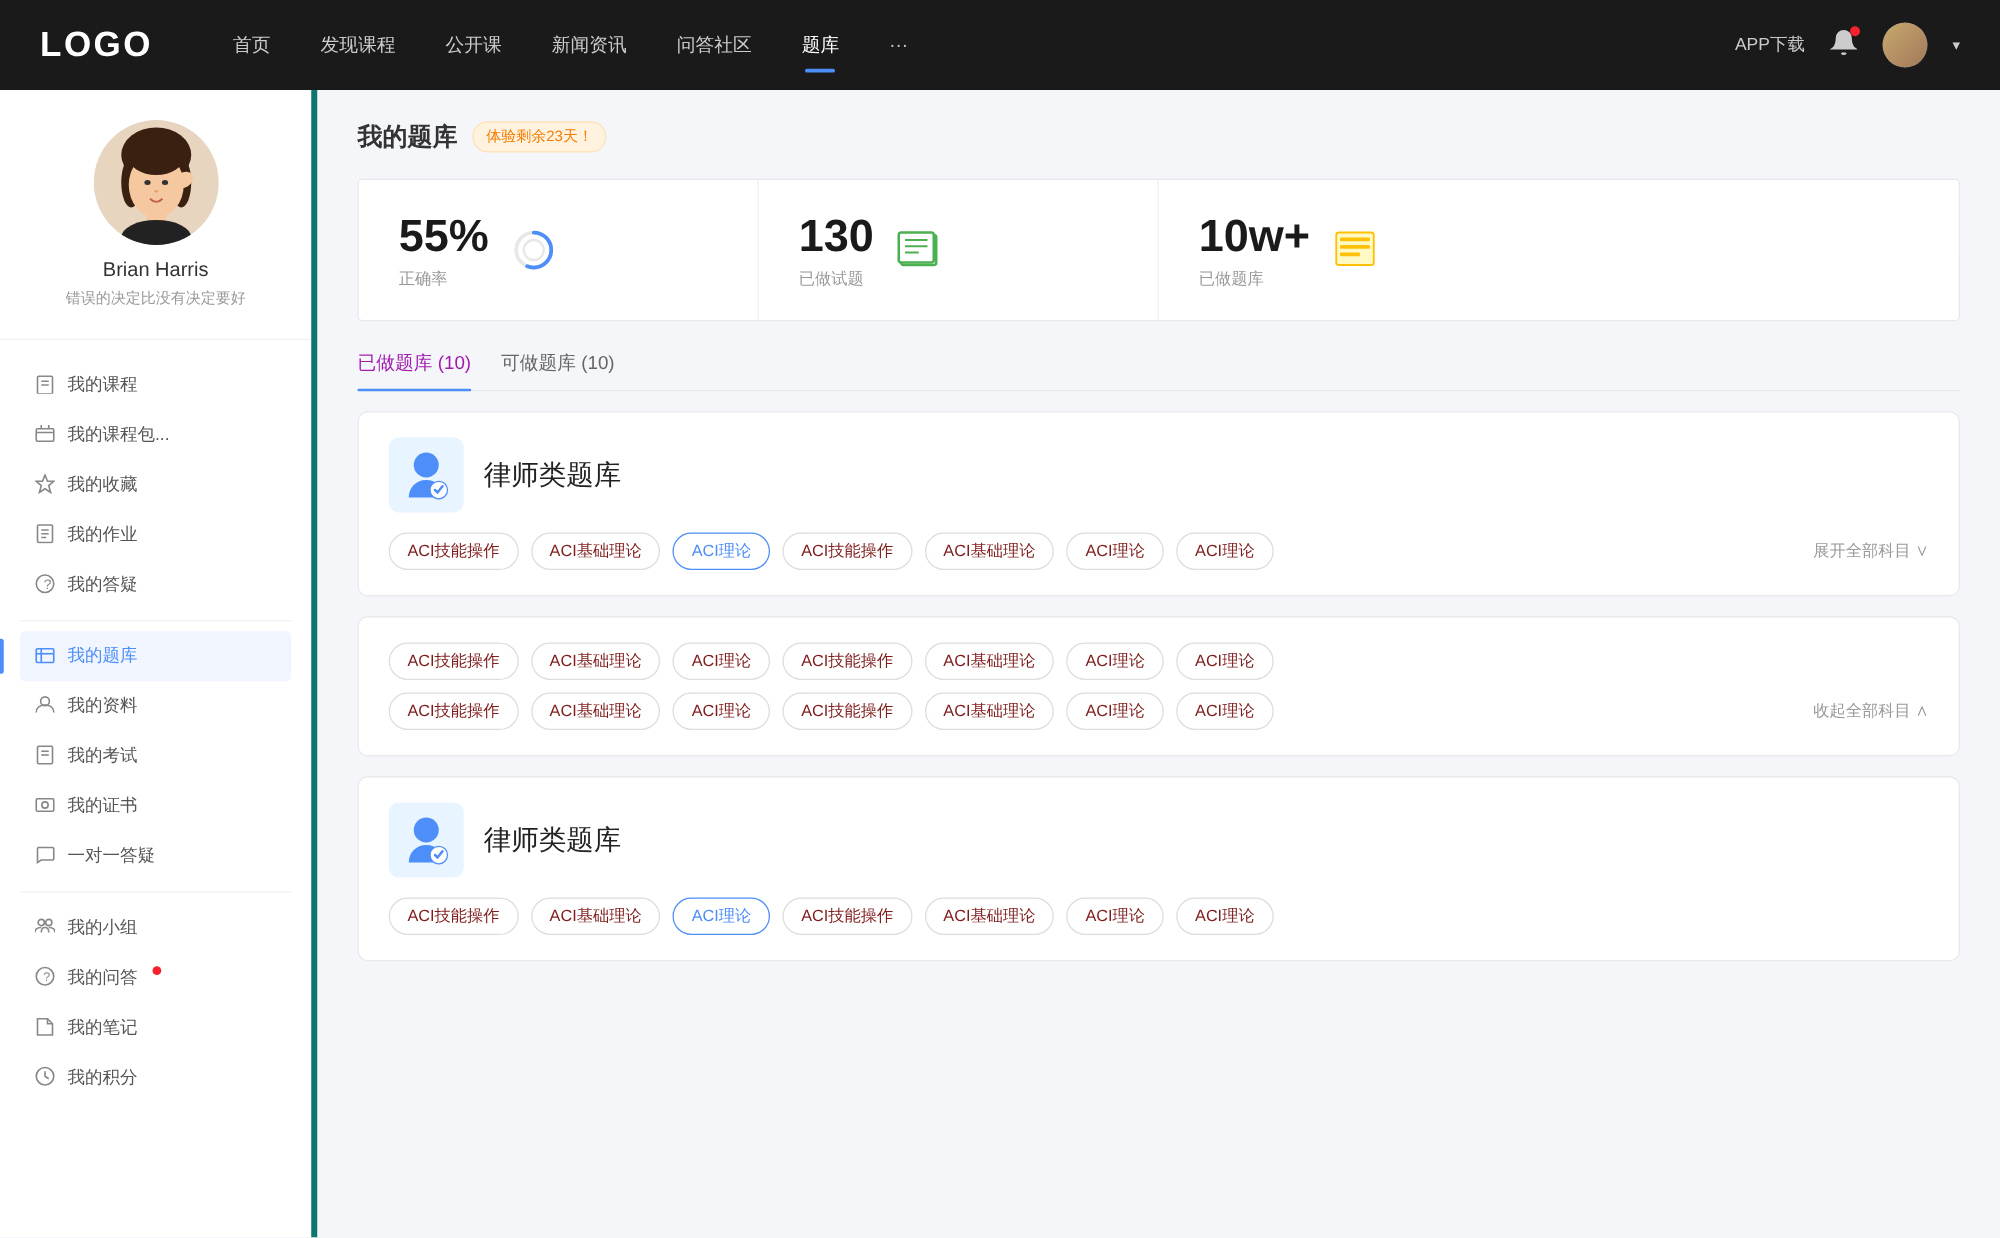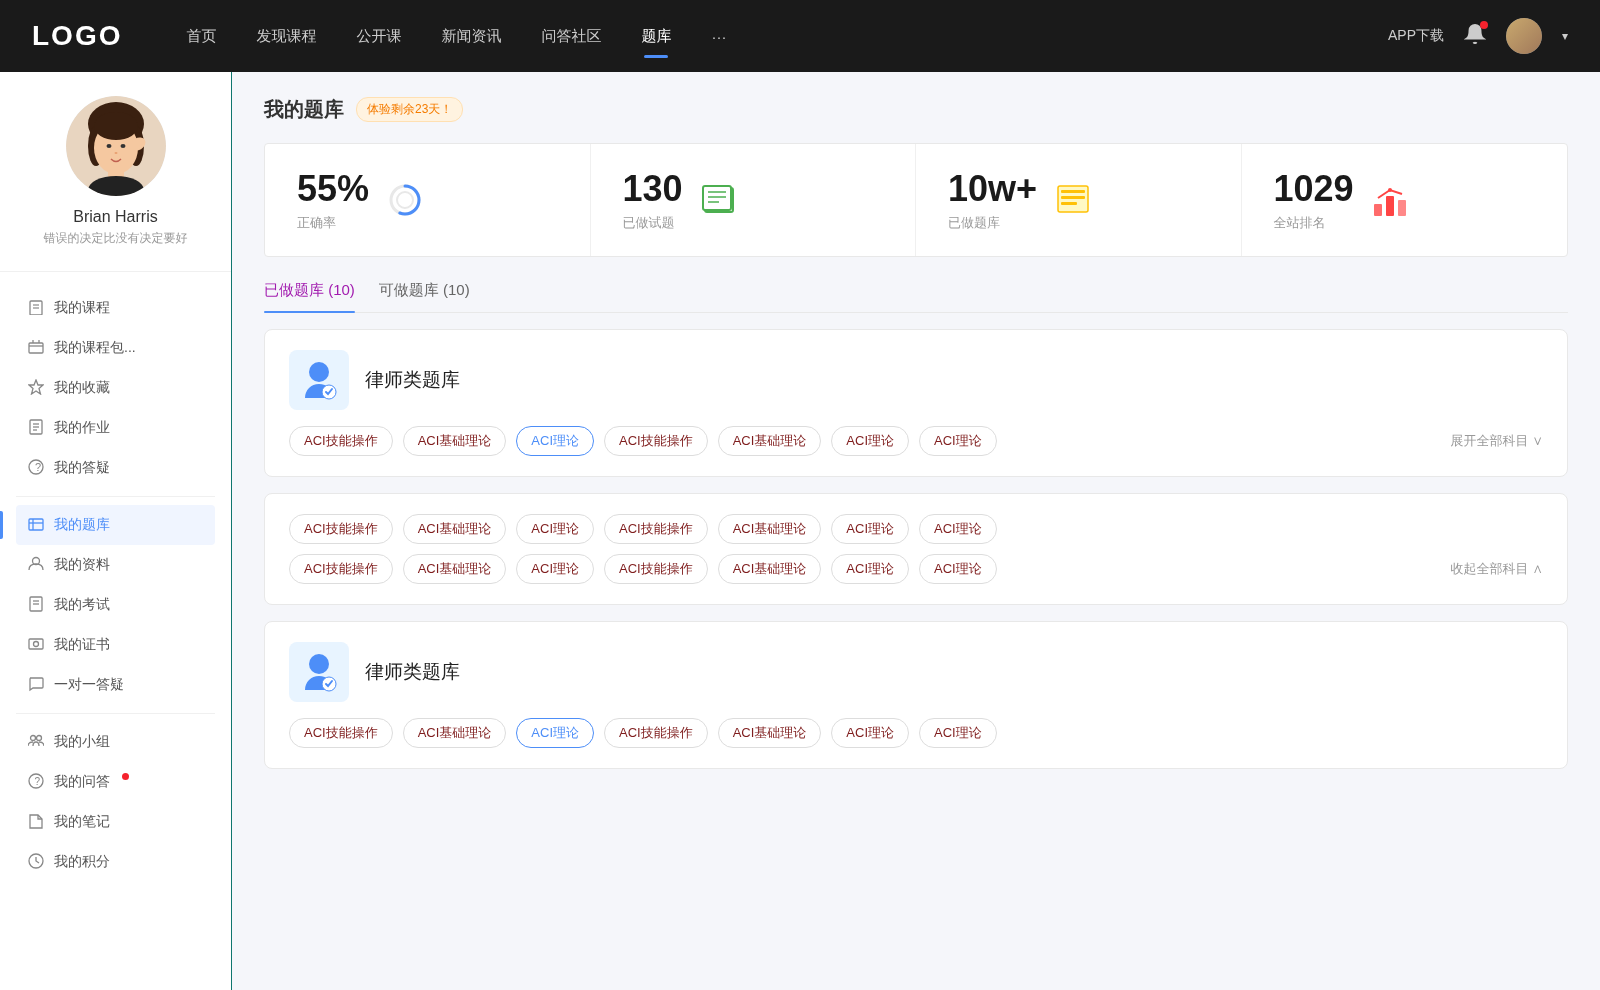--- a/index.html
+++ b/index.html
@@ -18,21 +18,21 @@
     .nav-bell svg { width: 22px; height: 22px; fill: #ccc; }
     .bell-dot { position: absolute; top: -2px; right: -2px; width: 8px; height: 8px; background: #f5222d; border-radius: 50%; }
     .nav-avatar { width: 36px; height: 36px; border-radius: 50%; background: #888; overflow: hidden; cursor: pointer; }
     .nav-avatar-img { width: 100%; height: 100%; background: linear-gradient(135deg, #c9a96e, #a0785a); border-radius: 50%; }
     .nav-chevron { color: #ccc; font-size: 12px; cursor: pointer; }
 
     
     .layout { display: flex; height: calc(990px - 72px); }
 
     
-    .sidebar { width: 232px; background: white; padding: 24px 0; flex-shrink: 0; border-right: 1px solid #0f766e; overflow-y: auto; }
+    .sidebar { width: 254px; background: white; padding: 24px 0; flex-shrink: 0; border-right: 5px solid #0f766e; overflow-y: auto; }
     .sidebar-profile { display: flex; flex-direction: column; align-items: center; padding: 0 0 24px 0; border-bottom: 1px solid #f0f0f0; margin-bottom: 16px; }
     .avatar-circle { width: 100px; height: 100px; border-radius: 50%; overflow: hidden; background: #e8e8e8; margin-bottom: 12px; }
     .user-name { font-size: 16px; font-weight: 500; color: #333; margin-bottom: 4px; }
     .user-motto { font-size: 12px; color: #999; }
 
     .sidebar-menu { padding: 0 16px; }
     .menu-item { display: flex; align-items: flex-start; gap: 10px; padding: 11px 12px; border-radius: 4px; cursor: pointer; font-size: 14px; color: #555; position: relative; }
     .menu-item.active { color: #4d8ef8; background: #f0f5ff; }
     .menu-item.active::before { content: ''; position: absolute; left: -16px; top: 50%; transform: translateY(-50%); width: 3px; height: 70%; background: #4d8ef8; border-radius: 0 2px 2px 0; }
     .menu-icon { width: 16px; height: 16px; display: inline-flex; align-items: center; justify-content: center; flex-shrink: 0; color: #888; font-size: 14px; }
@@ -59,21 +59,21 @@
     
     .tabs { display: flex; gap: 24px; margin-bottom: 16px; border-bottom: 1px solid #e8e8e8; }
     .tab { font-size: 15px; padding-bottom: 12px; cursor: pointer; color: #666; position: relative; }
     .tab.active { color: #a21caf; font-weight: 500; }
     .tab.active::after { content: ''; position: absolute; bottom: -1px; left: 0; right: 0; height: 2px; background: #4d8ef8; border-radius: 1px; }
 
     
     .bank-card { background: white; border-radius: 8px; margin-bottom: 16px; padding: 20px 24px; border: 1px solid #e8e8e8; }
     .bank-card-header { display: flex; align-items: center; gap: 16px; margin-bottom: 16px; }
     .bank-icon { width: 60px; height: 60px; border-radius: 8px; background: #e8f4ff; display: flex; align-items: center; justify-content: center; flex-shrink: 0; }
-    .bank-name { font-size: 19px; font-weight: 500; color: #222; }
+    .bank-name { font-size: 22px; font-weight: 500; color: #222; }
     .subjects-row { display: flex; flex-wrap: wrap; gap: 10px; align-items: center; }
     .subject-tag { padding: 5px 14px; border: 1px solid #ddd; border-radius: 16px; font-size: 13px; color: #7f1d1d; cursor: pointer; }
     .subject-tag.active { border-color: #4d8ef8; color: #4d8ef8; background: white; }
     .expand-link { margin-left: auto; font-size: 13px; color: #999; cursor: pointer; white-space: nowrap; }
   </style>
 </head>
 <body>
 
 <nav class="topnav">
   <div class="logo">LOGO</div>
@@ -327,35 +327,20 @@
         </div>
         <div class="stat-icon">
           <svg width="36" height="36" viewBox="0 0 36 36">
             <rect x="3" y="4" width="30" height="26" rx="2" fill="#FFF9C4" stroke="#FFC107" stroke-width="1.5"></rect>
             <rect x="6" y="8" width="24" height="3" rx="1" fill="#FFC107"></rect>
             <rect x="6" y="14" width="24" height="3" rx="1" fill="#FFC107"></rect>
             <rect x="6" y="20" width="16" height="3" rx="1" fill="#FFC107"></rect>
           </svg>
         </div>
       </div>
-      <div class="stat-item">
-        <div>
-          <div class="stat-value">1029</div>
-          <div class="stat-label">全站排名</div>
-        </div>
-        <div class="stat-icon">
-          <svg width="36" height="36" viewBox="0 0 36 36">
-            <rect x="2" y="22" width="8" height="12" rx="1" fill="#ff6b6b"></rect>
-            <rect x="14" y="14" width="8" height="20" rx="1" fill="#ff4444"></rect>
-            <rect x="26" y="18" width="8" height="16" rx="1" fill="#ff8888"></rect>
-            <polyline points="6,16 18,8 30,12" stroke="#ff4444" stroke-width="2" fill="none"></polyline>
-            <circle cx="18" cy="8" r="2" fill="#ff4444"></circle>
-          </svg>
-        </div>
-      </div>
     </div>
 
     <div class="tabs">
       <div class="tab active">已做题库 (10)</div>
       <div class="tab">可做题库 (10)</div>
     </div>
 
     <div class="bank-card">
       <div class="bank-card-header">
         <div class="bank-icon">

